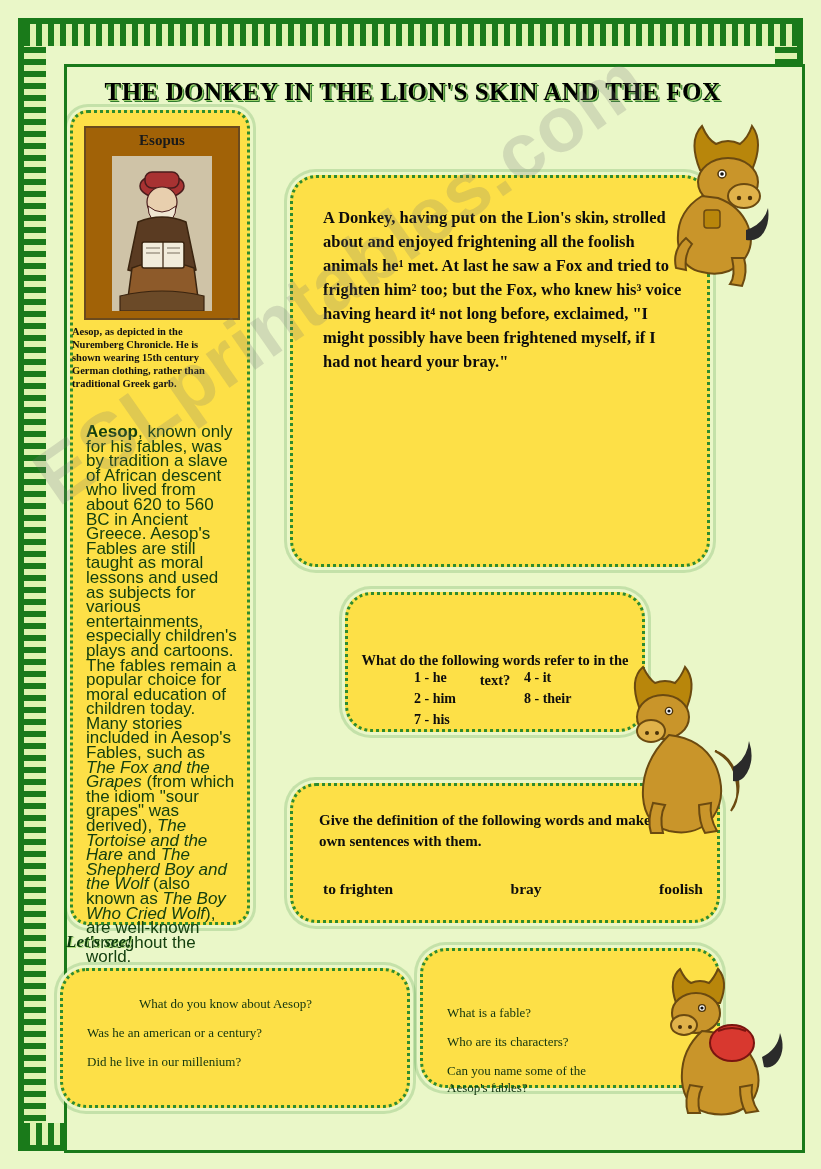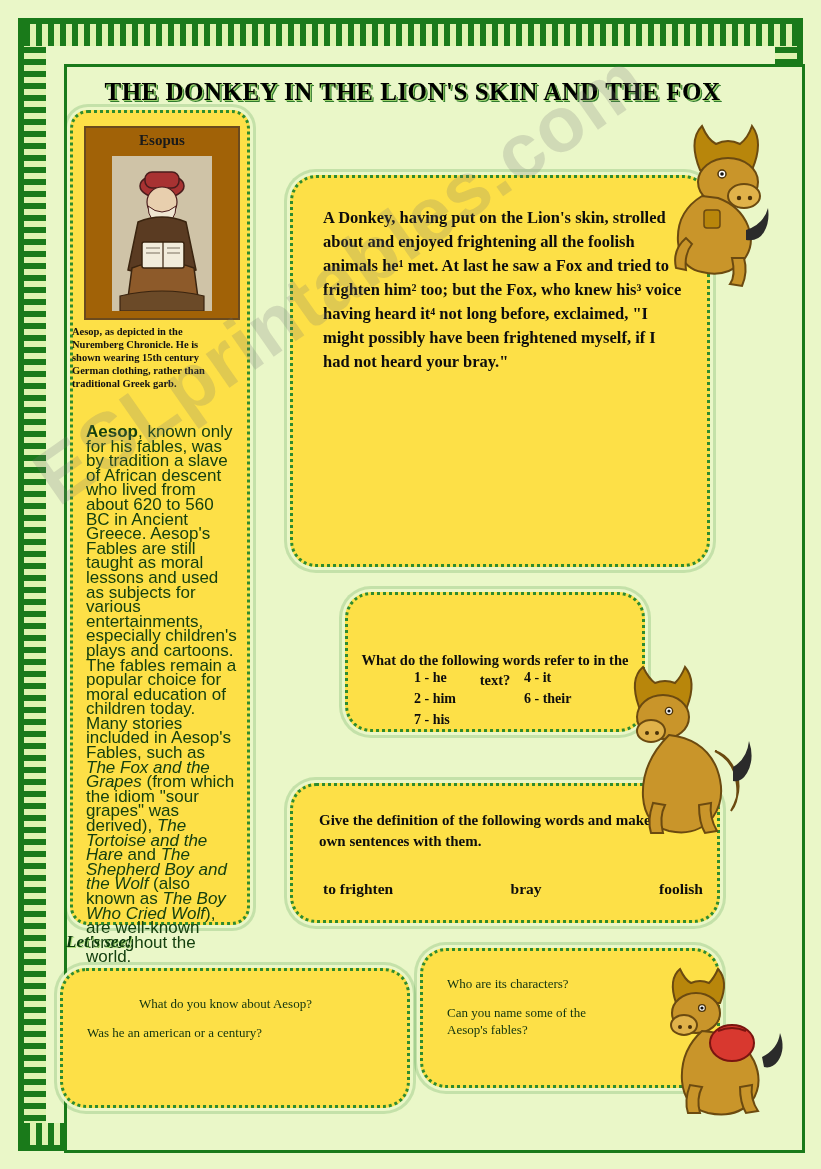--- a/index.html
+++ b/index.html
@@ -198,45 +198,47 @@
 
 <div class="panel refer-panel">
   <div class="refer-q">What do the following words refer to in the text?</div>
   <div class="refer-list">
     <div class="col c1">
       <div>1 - he</div>
       <div>2 - him</div>
       <div>7 -  his</div>
     </div><div class="col c2">
       <div>4 -  it</div>
-      <div>6 - their</div>
+      <div>8 - their</div>
     </div>
   </div>
 </div>
 
 <div class="panel def-panel">
   <div class="def-instr">Give the definition of the following words and make your own sentences with them.</div>
   <div class="def-words">
     <span>to frighten</span>
     <span>bray</span>
     <span>foolish</span>
   </div>
 </div>
 
 <div class="lets-see">Let's see!</div>
 
 <div class="panel q-panel-left">
   <div class="qlist">
     <div class="q" style="padding-left:52px">What do you know about Aesop?</div>
     <div class="q">Was he an american or a century?</div>
+    <div class="q">Did he live in  our millenium?</div>
   </div>
 </div>
 
 <div class="panel q-panel-right">
   <div class="qlist">
+    <div class="q" style="margin-top:29px">What is a fable?</div>
     <div class="q">Who are  its  characters?</div>
     <div class="q wrap" style="width:180px">Can you name some of the Aesop's fables?</div>
   </div>
 </div>
 
 <svg class="donkey d1" viewBox="0 0 150 180">
   <path d="M60 60 q-12 -30 2 -44 q6 14 14 18 q12 -6 24 0 q8 -6 12 -18 q12 16 0 44z" fill="#b8860b" stroke="#6b4a10" stroke-width="2"></path>
   <ellipse cx="88" cy="72" rx="30" ry="24" fill="#c9952a" stroke="#6b4a10" stroke-width="2"></ellipse>
   <ellipse cx="104" cy="86" rx="16" ry="12" fill="#e0b24a" stroke="#6b4a10" stroke-width="2"></ellipse>
   <circle cx="99" cy="88" r="2.2" fill="#4a3208"></circle>

